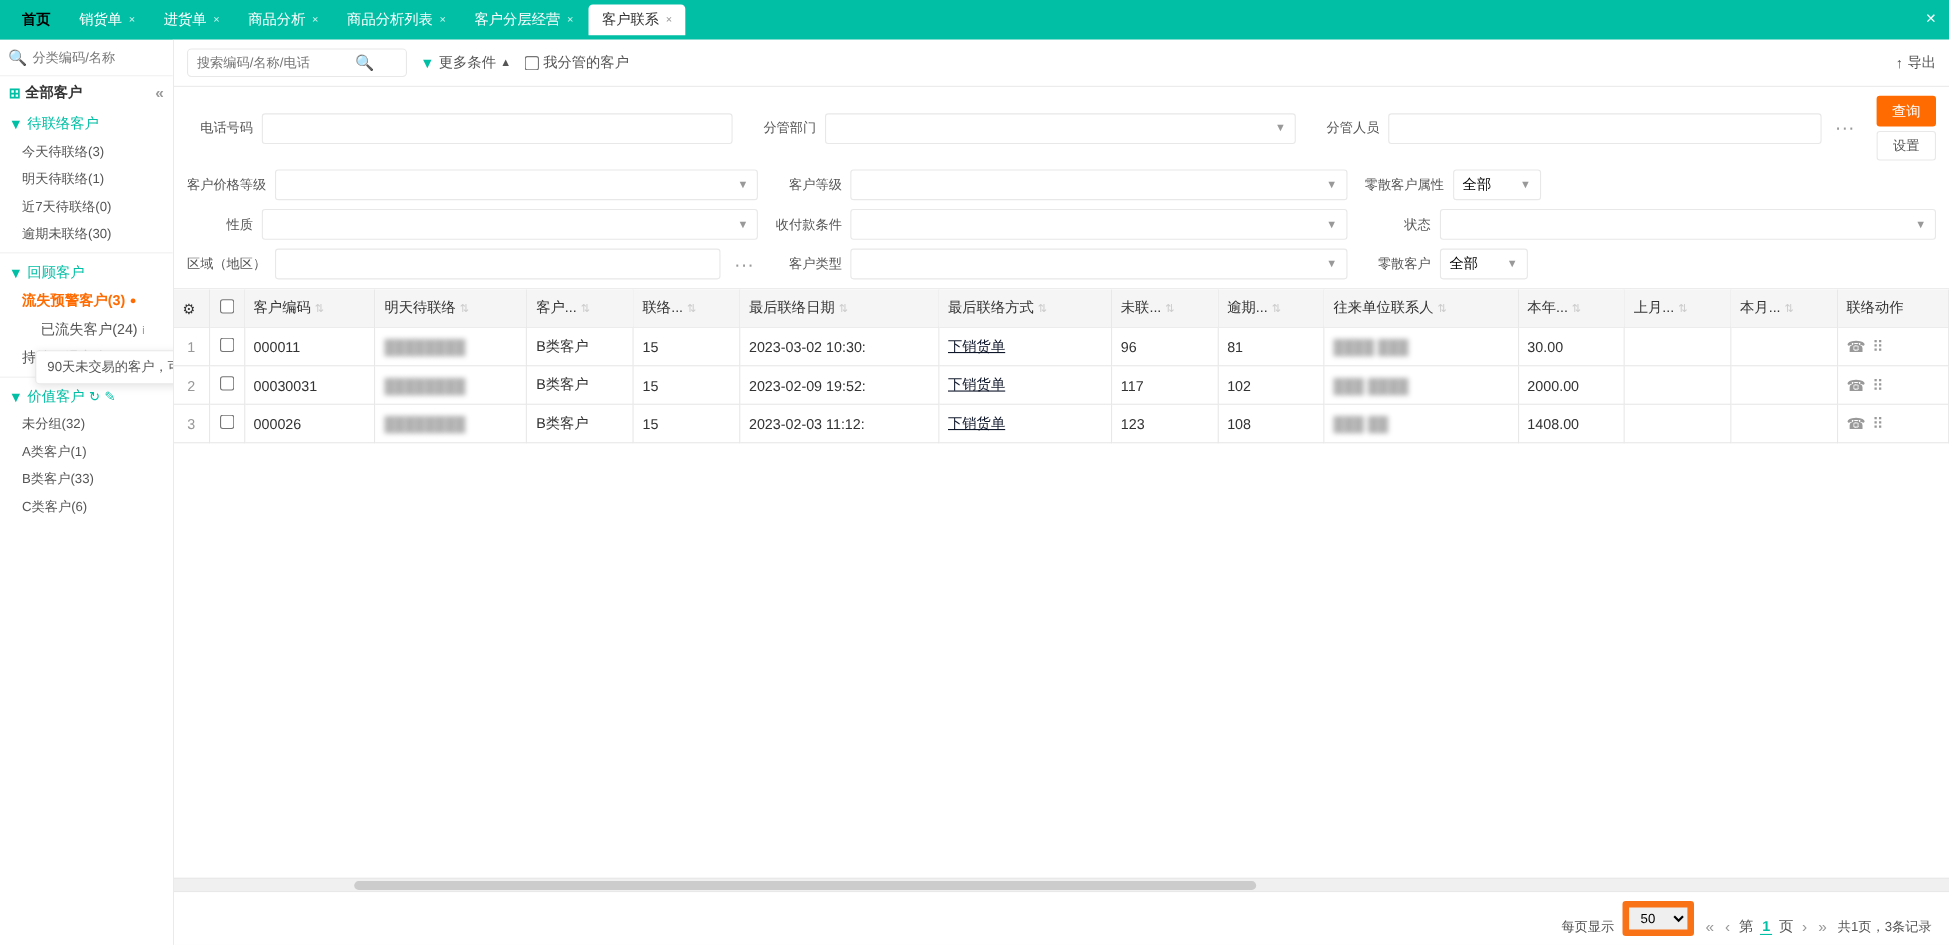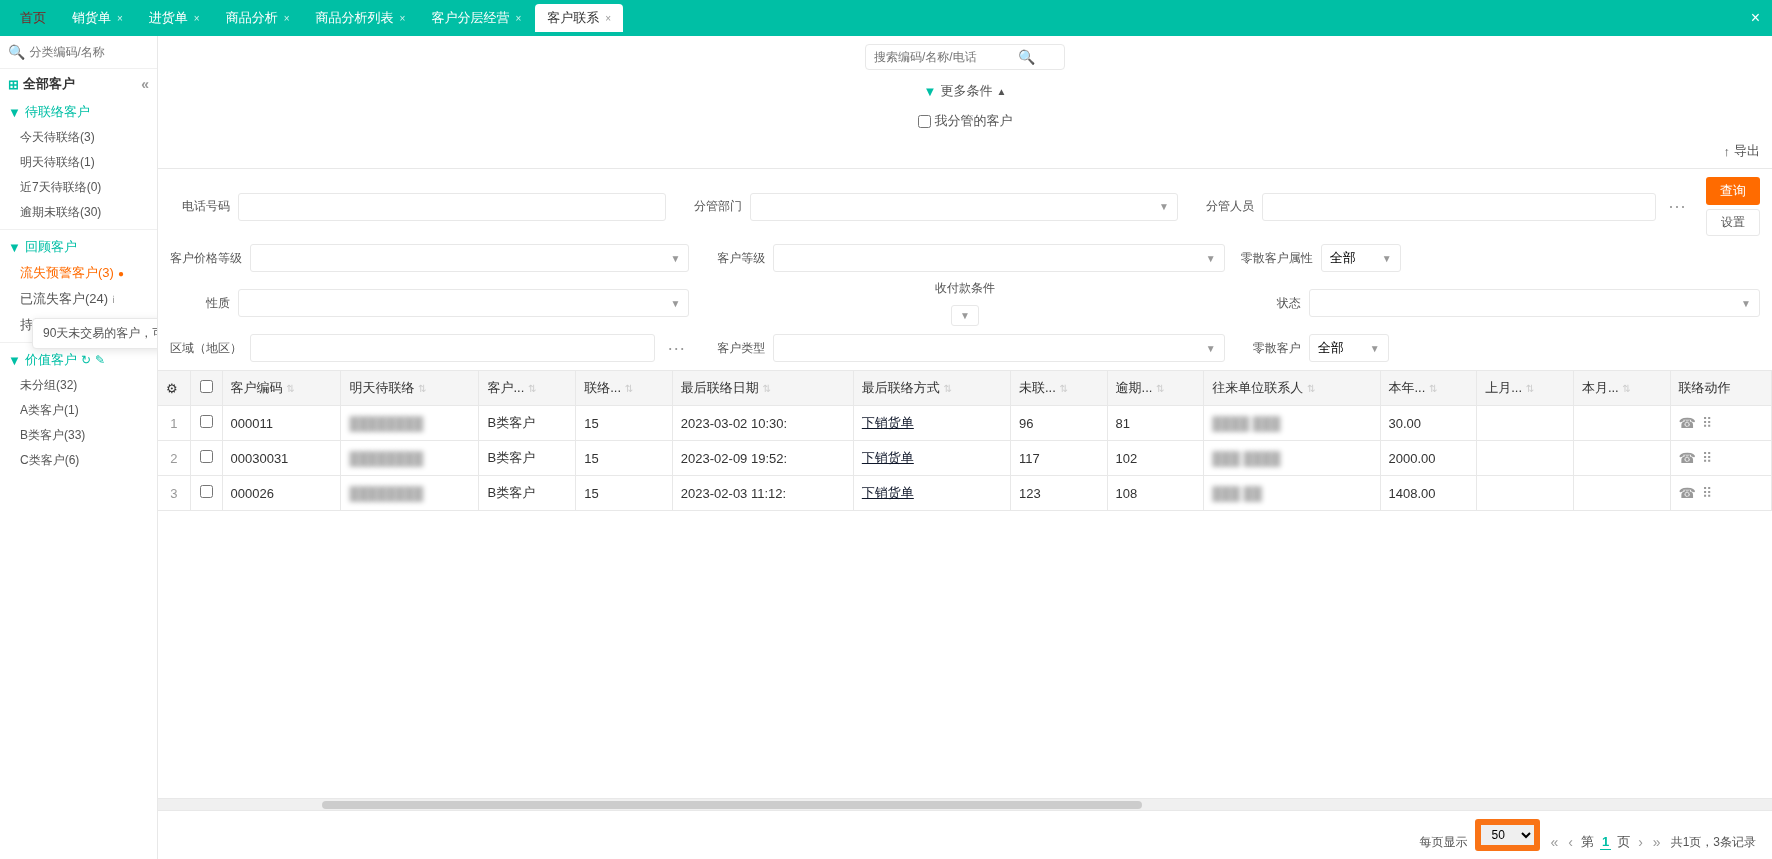--- a/index.html
+++ b/index.html
@@ -29,21 +29,21 @@
     .nav-tab.active {
       background: #fff;
       color: #333;
     }
     .nav-tab .close-icon {
       font-size: 10px;
       color: rgba(255,255,255,0.8);
       cursor: pointer;
     }
     .nav-tab.active .close-icon { color: #999; }
-    .nav-tab.home { background: transparent; color: #7f1d1d; font-weight: normal; }
+    .nav-tab.home { background: transparent; color: #000000; font-weight: bold; }
     .nav-close-all {
       margin-left: auto;
       color: #fff;
       font-size: 16px;
       cursor: pointer;
       padding: 4px;
     }
 
     
     .main-layout {
@@ -96,21 +96,21 @@
       gap: 4px;
       cursor: pointer;
     }
     .sidebar-item {
       padding: 4px 8px 4px 20px;
       color: #555;
       cursor: pointer;
       font-size: 12px;
       white-space: nowrap;
     }
-    .sidebar-item.active { color: #ff6b00; font-weight: normal; text-align: center; }
+    .sidebar-item.active { color: #ff6b00; font-weight: bold; text-align: center; }
     .sidebar-group-divider {
       border-top: 1px solid #f0f0f0;
       margin: 4px 0;
     }
     .tooltip-box {
       position: absolute;
       left: 32px;
       background: #fff;
       border: 1px solid #e8e8e8;
       border-radius: 4px;
@@ -130,24 +130,22 @@
       flex-direction: column;
       overflow: hidden;
     }
 
     
     .filter-bar {
       background: #fff;
       border-bottom: 1px solid #e8e8e8;
       padding: 8px 12px;
       display: flex;
-      align-items: center;
       gap: 12px;
       flex-shrink: 0;
-      flex-direction: column;
     }
     .filter-search {
       border: 1px solid #e8e8e8;
       border-radius: 4px;
       padding: 4px 8px;
       display: flex;
       align-items: center;
       gap: 4px;
       min-width: 200px;
     }
@@ -431,21 +429,21 @@
     <div class="sidebar-group-title" style="position:relative;">
       <span>▼</span>
       <span>回顾客户</span>
     </div>
 
     <div class="tooltip-box">90天未交易的客户，可能有流失风险。</div>
     <div class="sidebar-item active" style="display:flex;align-items:center;gap:4px;">
       <span>流失预警客户(3)</span>
       <span style="color:#ff6b00;font-size:10px;">●</span>
     </div>
-    <div class="sidebar-item" style="display:flex;align-items:center;gap:4px;">
+    <div class="sidebar-item" style="display:flex;align-items:center;gap:4px;margin-left:17px;">
       <span>已流失客户(24)</span>
       <span style="color:#999;font-size:10px;">ℹ</span>
     </div>
     <div class="sidebar-item" style="display:flex;align-items:center;gap:4px;">
       <span>持续下滑客户(2)</span>
       <span style="color:#999;font-size:10px;">ℹ</span>
     </div>
 
     <div class="sidebar-group-divider"></div>
 
@@ -533,21 +531,21 @@
       </div>
 
       <div class="filter-row">
         <div class="filter-field">
           <span class="filter-label">性质</span>
           <div class="filter-select">
             <span></span>
             <span class="arrow">▼</span>
           </div>
         </div>
-        <div class="filter-field" style="margin:0 16px;flex-direction:column;">
+        <div class="filter-field" style="margin:0 16px;">
           <span class="filter-label">收付款条件</span>
           <div class="filter-select">
             <span></span>
             <span class="arrow">▼</span>
           </div>
         </div>
         <div class="filter-field">
           <span class="filter-label">状态</span>
           <div class="filter-select">
             <span></span>

